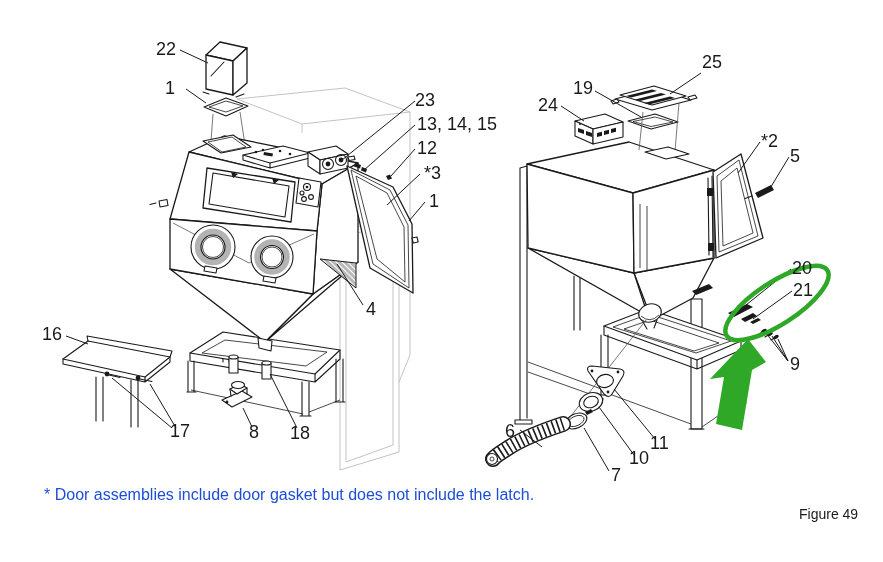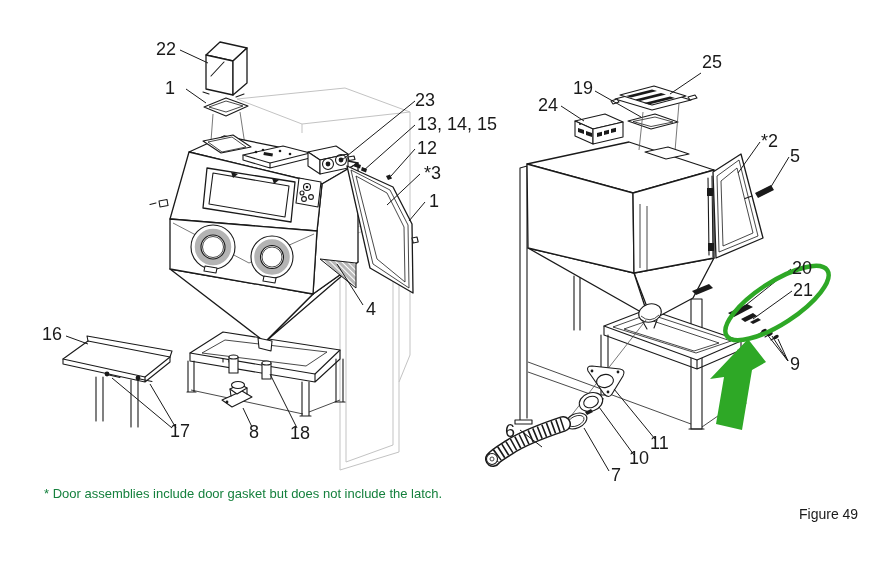--- a/index.html
+++ b/index.html
@@ -10,21 +10,21 @@
   .o{fill:#fff;stroke:#1a1a1a;stroke-width:1.3;stroke-linejoin:round;}
   .o2{fill:#fff;stroke:#1a1a1a;stroke-width:1.1;stroke-linejoin:round;}
   .l{fill:none;stroke:#1a1a1a;stroke-width:1.1;stroke-linecap:round;stroke-linejoin:round;}
   .lt{fill:none;stroke:#1a1a1a;stroke-width:0.8;}
   .t{fill:none;stroke:#555;stroke-width:0.8;}
   .d{fill:#1a1a1a;stroke:none;}
   .g{fill:none;stroke:#c3c3c3;stroke-width:1;}
   .ring{fill:none;stroke:#b3b3b3;stroke-width:6.5;}
   .ldr{fill:none;stroke:#1a1a1a;stroke-width:1;}
   .lbl{font-family:"Liberation Sans",sans-serif;font-size:18px;fill:#1a1a1a;}
-  .footnote{position:absolute;left:44px;top:486px;width:620px;font-size:13px;color:#15803d;}
+  .footnote{position:absolute;left:44px;top:486px;width:620px;font-size:16px;color:#1d4ed8;}
   .figcap{position:absolute;left:799px;top:506px;font-size:14px;color:#1a1a1a;}
 </style>
 </head>
 <body>
 
 <div class="stage">
 <svg width="883" height="562" viewBox="0 0 883 562">
   <defs>
     <pattern id="mesh" width="4" height="4" patternUnits="userSpaceOnUse" patternTransform="rotate(45)">
       <rect width="4" height="4" fill="#fff"></rect>

